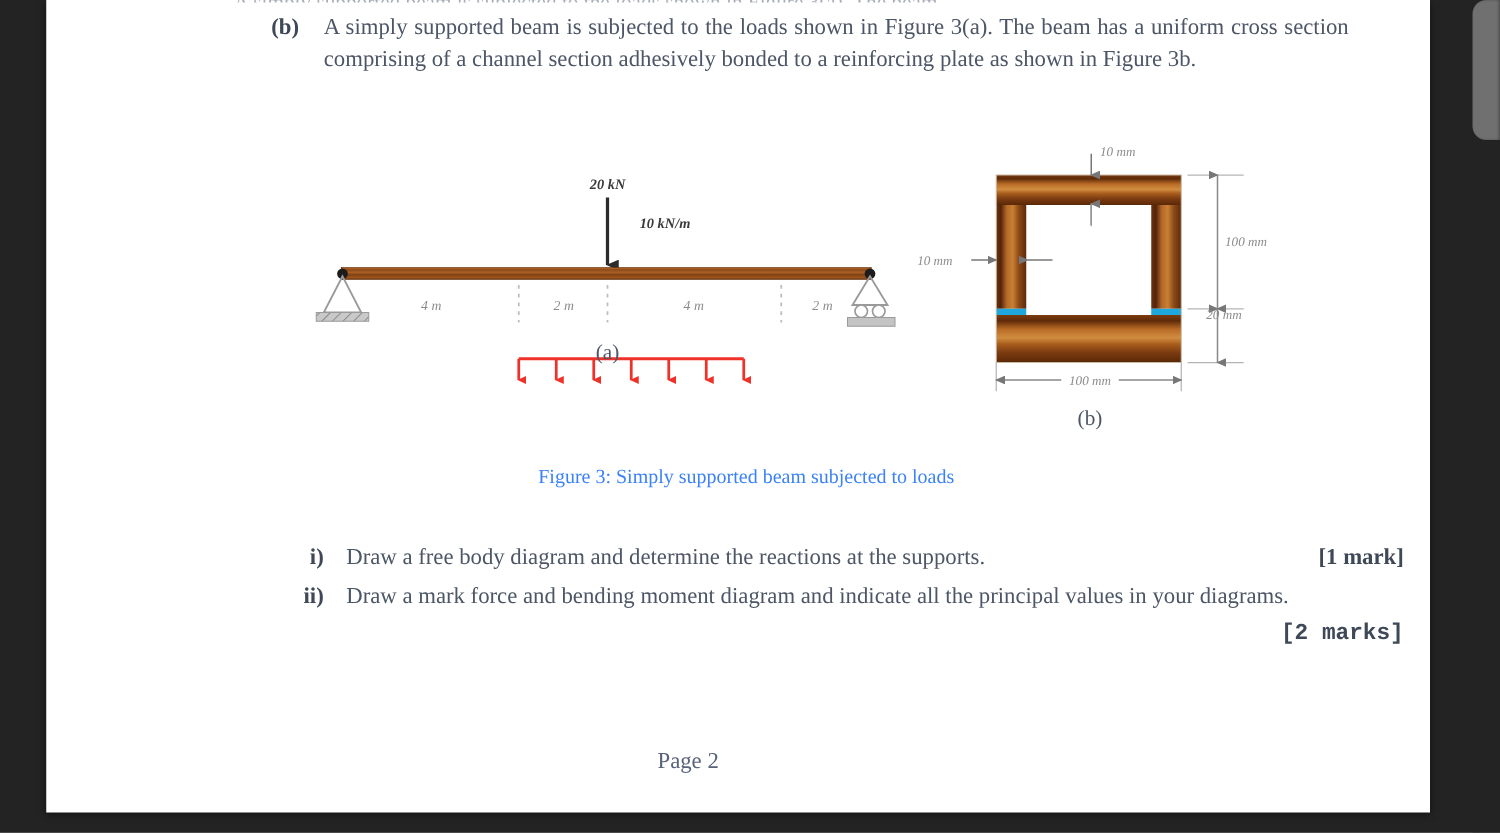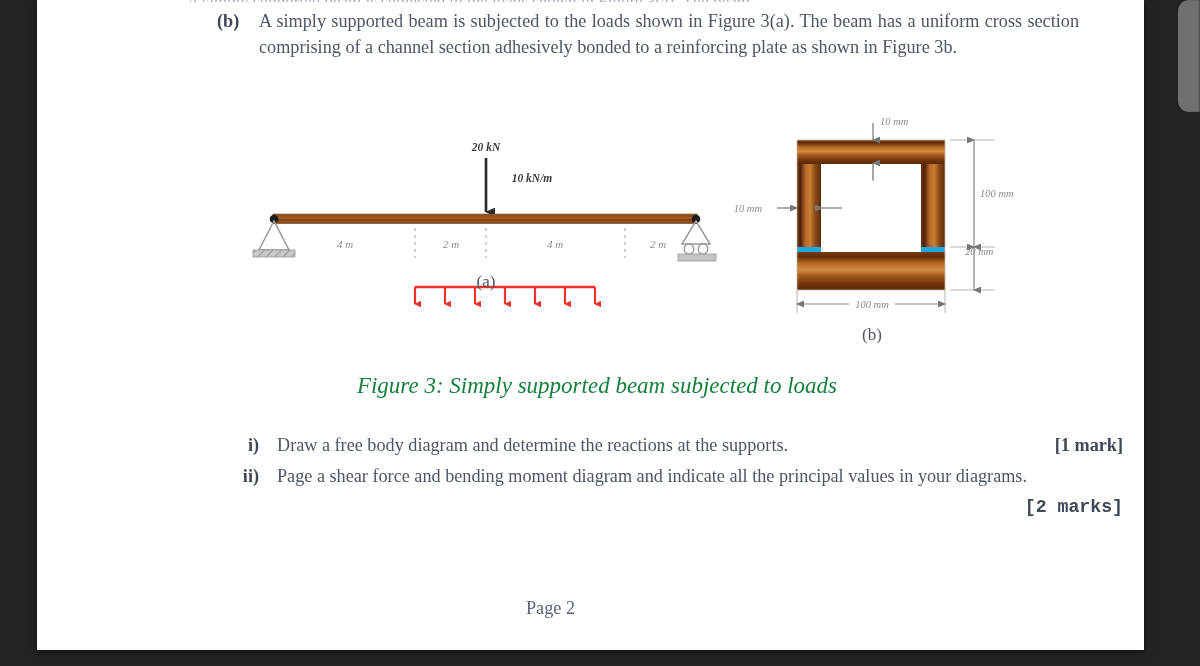--- a/index.html
+++ b/index.html
@@ -105,23 +105,22 @@
     height: 270px;
   }
 
   
   #figure-caption {
     position: absolute;
     left: 300px;
     top: 373px;
     width: 520px;
     text-align: center;
-    color: #15803d;
-    font-size: 23px;
-    font-style: italic;
+    color: #3b82f6;
+    font-size: 16px;
   }
 
   
   #subquestions {
     position: absolute;
     left: 196px;
     top: 430px;
     width: 890px;
     color: #4c5666;
     font-size: 18.2px;
@@ -369,21 +368,21 @@
     <div id="subquestions">
 
       <div class="subq">
         <span class="rn">i)</span>
         <span class="stext">Draw a free body diagram and determine the reactions at the supports.</span>
         <span class="marks mk-right" style="top:0;">[1 mark]</span>
       </div>
 
       <div class="subq" style="margin-top:0px;">
         <span class="rn">ii)</span>
-        <span class="stext">Page a shear force and bending moment diagram and indicate all the principal values in your diagrams.</span>
+        <span class="stext">Draw a mark force and bending moment diagram and indicate all the principal values in your diagrams.</span>
         <span class="marks mk-right" style="top:31px;font-family:Liberation Mono, monospace;">[2 marks]</span>
       </div>
     </div>
 
     <div id="page-footer">Page 2</div>
 
   </div>
 </div>
 
 </body></html>

